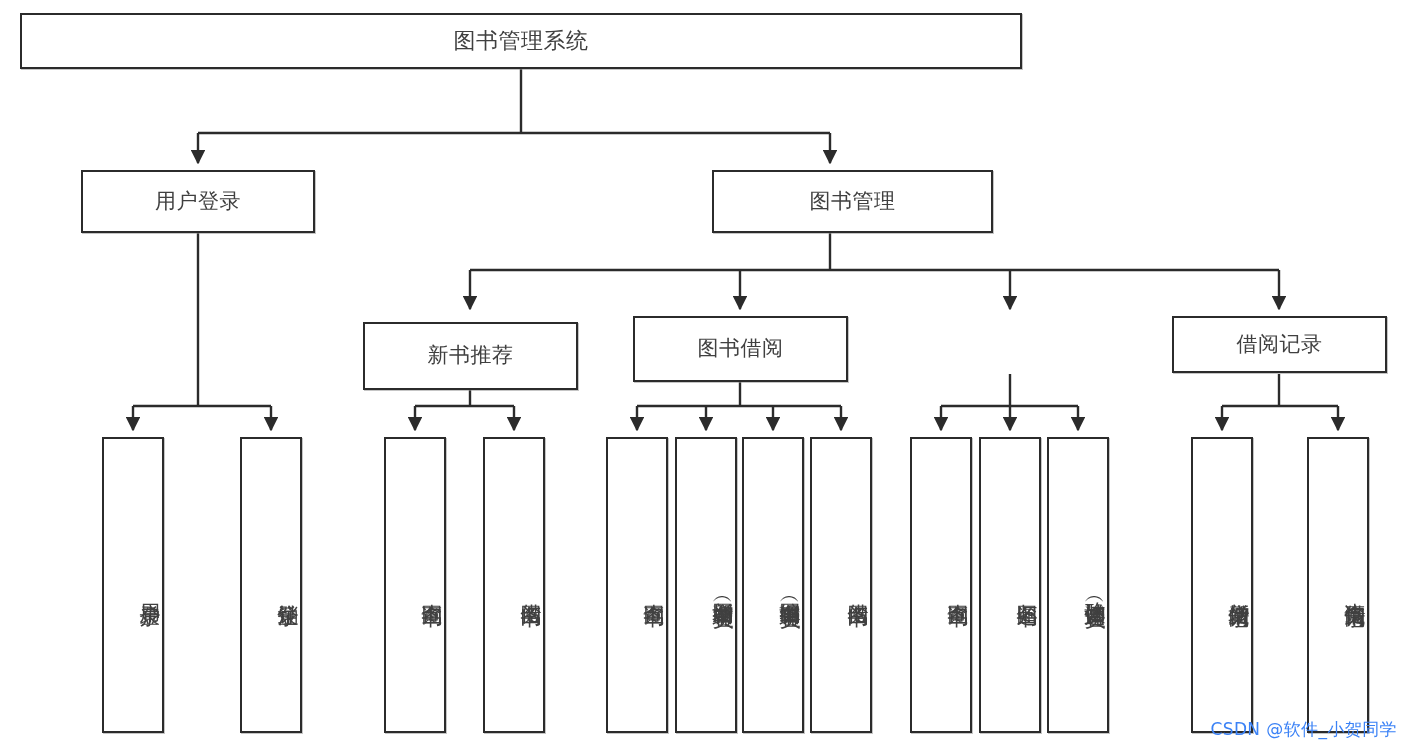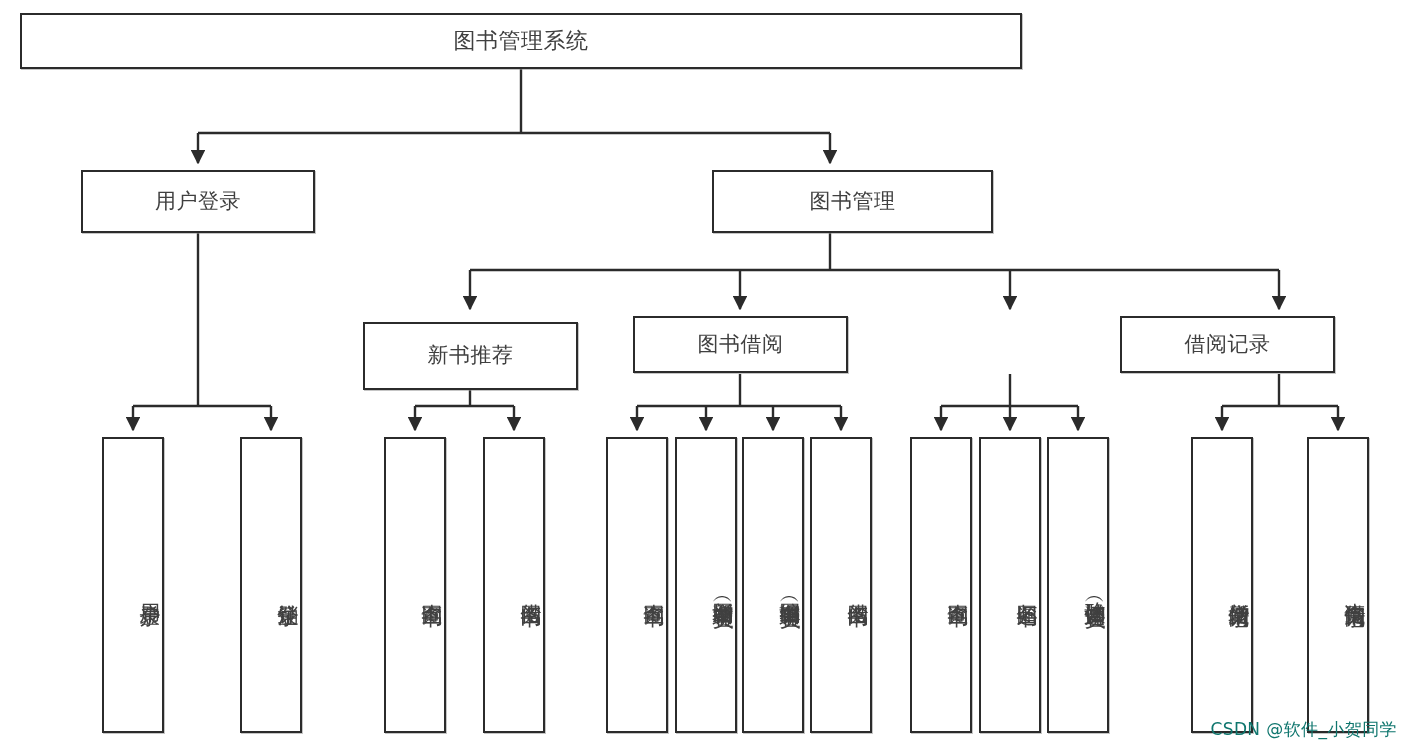--- a/index.html
+++ b/index.html
@@ -60,21 +60,21 @@
     display: block;
   }
   .node-root {
     font-size: 22px;
   }
   #watermark {
     position: absolute;
     right: 8px;
     bottom: 6px;
     font-size: 17px;
-    color: #0f766e;
+    color: #3b82f6;
     letter-spacing: 0.4px;
     white-space: nowrap;
     user-select: none;
   }
 </style>
 </head>
 <body>
 
 <div id="diagram-root">
 
@@ -137,24 +137,24 @@
   <div class="node node-h" style="left:81px; top:170px; width:234px; height:63px;">
     <span>用户登录</span>
   </div>
   <div class="node node-h" style="left:712px; top:170px; width:281px; height:63px;">
     <span>图书管理</span>
   </div>
 
   <div class="node node-h" style="left:363px; top:316px; width:215px; height:68px;margin-top:6px;">
     <span>新书推荐</span>
   </div>
-  <div class="node node-h" style="left:633px; top:316px; width:215px; height:57px;">
+  <div class="node node-h" style="left:633px; top:316px; width:215px; height:66px;">
     <span>图书借阅</span>
   </div>
-  <div class="node node-h" style="left:1120px; top:316px; width:215px; height:57px;">
+  <div class="node node-h" style="left:1172px; top:316px; width:215px; height:57px;">
     <span>借阅记录</span>
   </div>
 
   <div class="node node-v" style="left:102px; top:437px; width:62px; height:296px;">
     <span>用户登录</span>
   </div>
   <div class="node node-v" style="left:240px; top:437px; width:62px; height:296px;">
     <span>注销登录</span>
   </div>
 

